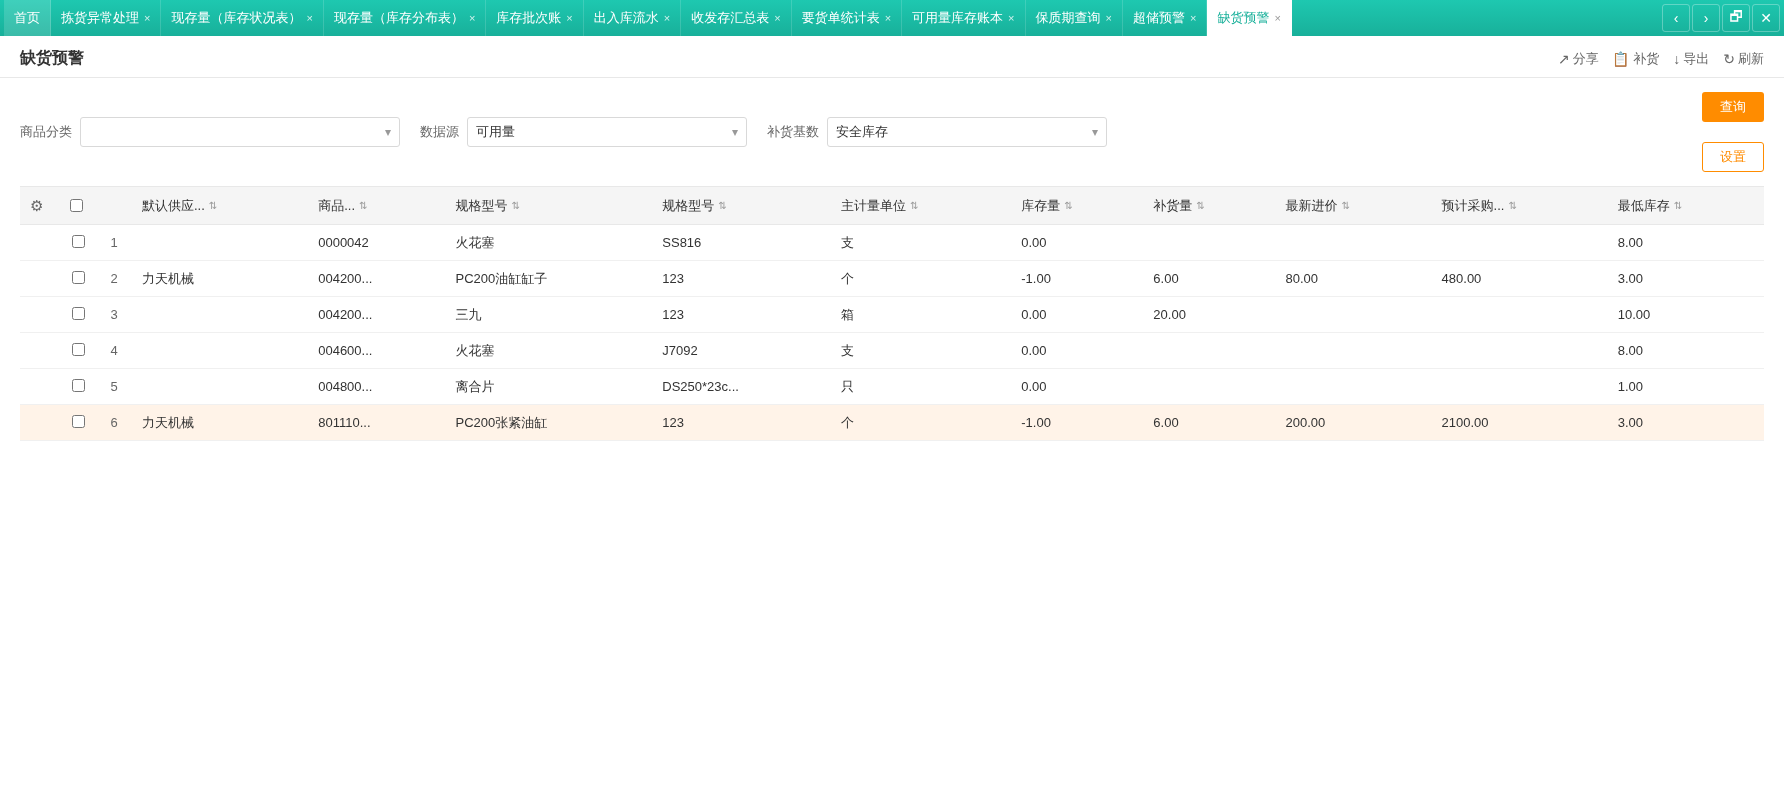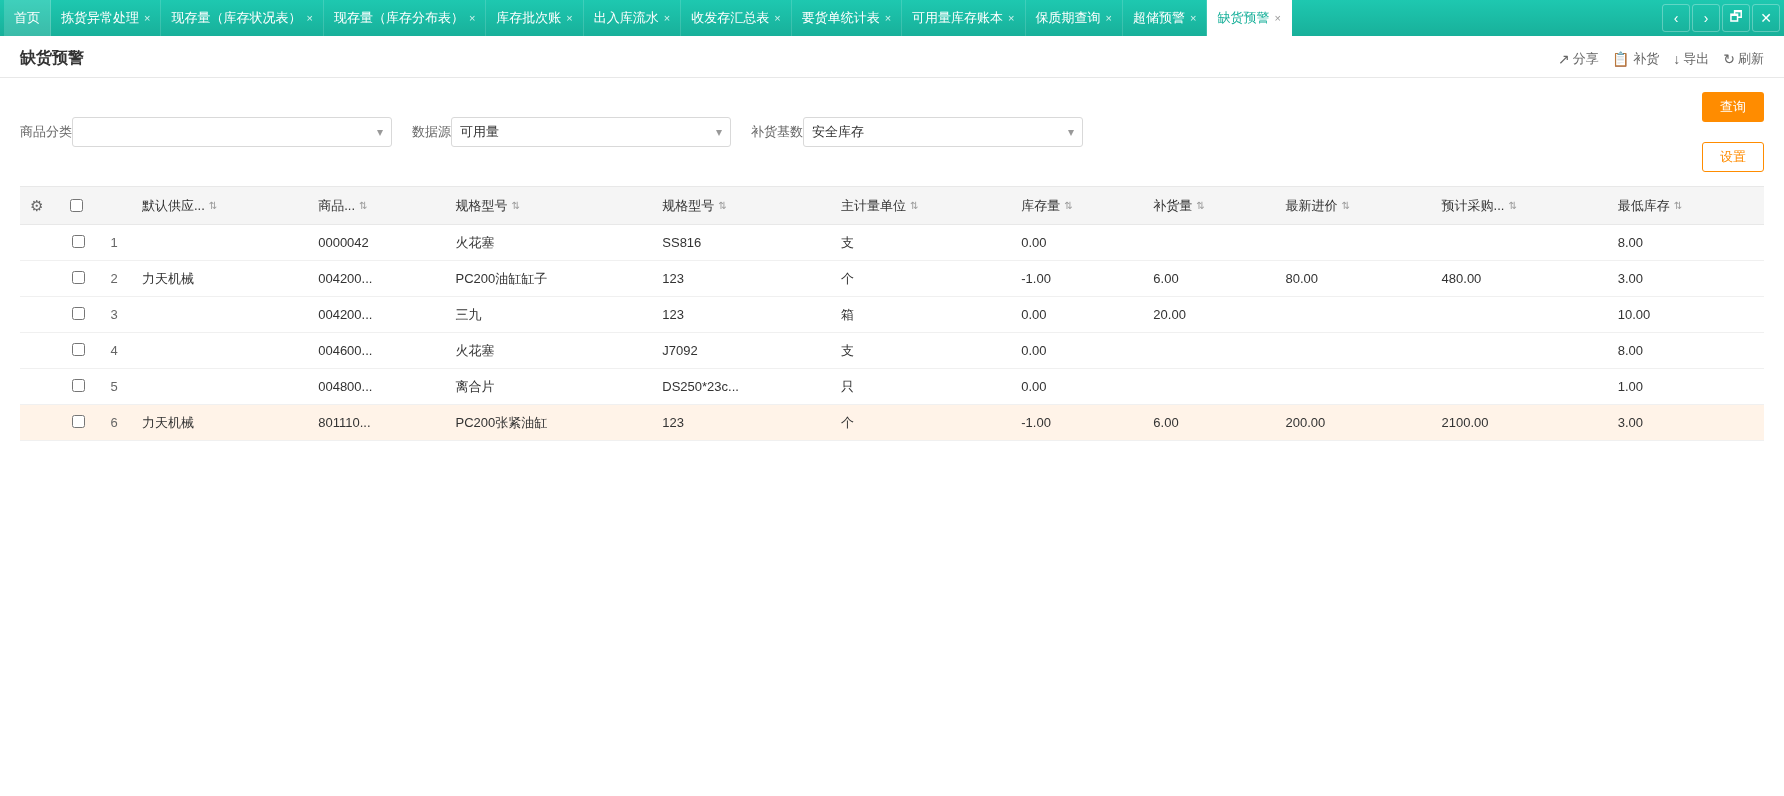--- a/index.html
+++ b/index.html
@@ -104,20 +104,21 @@
     .filter-area {
       display: flex;
       align-items: center;
       padding: 14px 20px;
       gap: 20px;
       flex-wrap: wrap;
     }
     .filter-group {
       display: flex;
       align-items: center;
+      gap: 8px;
     }
     .filter-label {
       color: #666;
       white-space: nowrap;
       font-size: 13px;
     }
     .filter-select {
       display: flex;
       align-items: center;
       border: 1px solid #d9d9d9;

